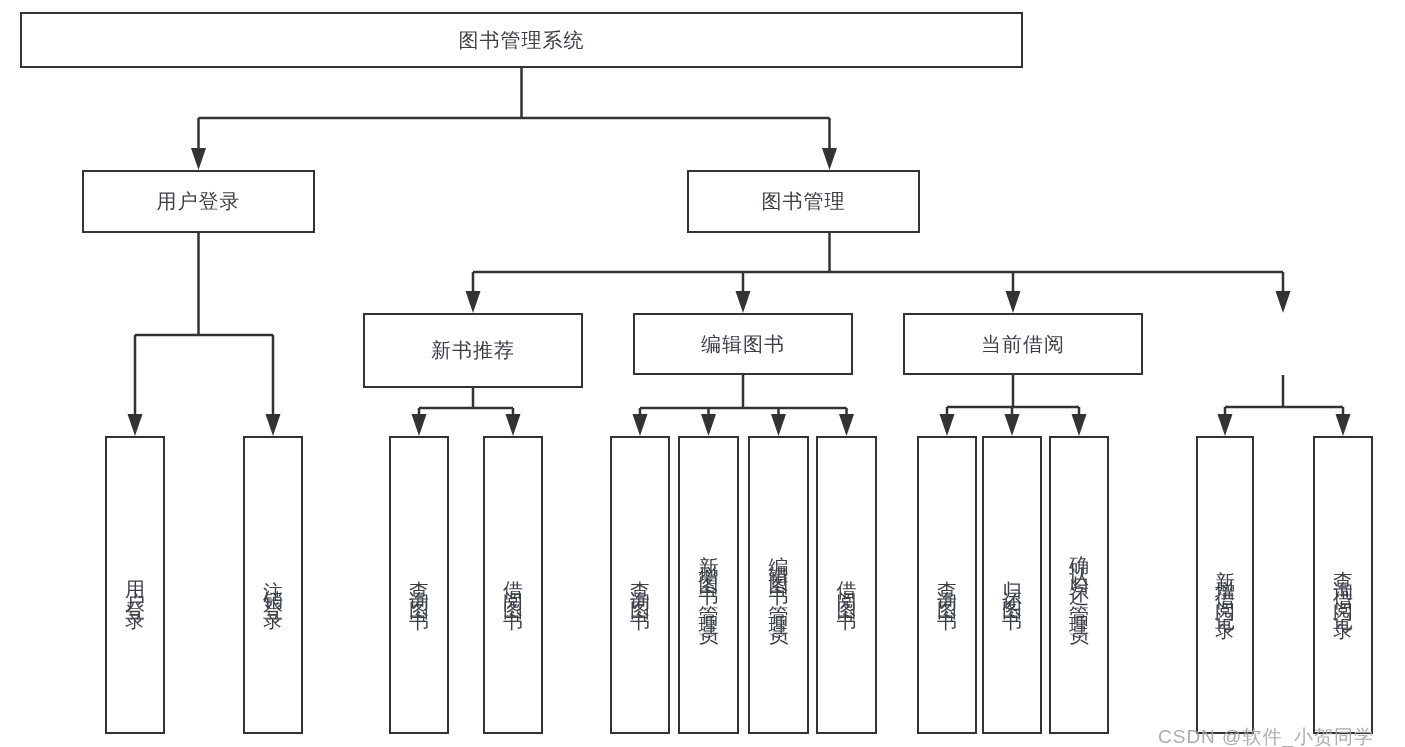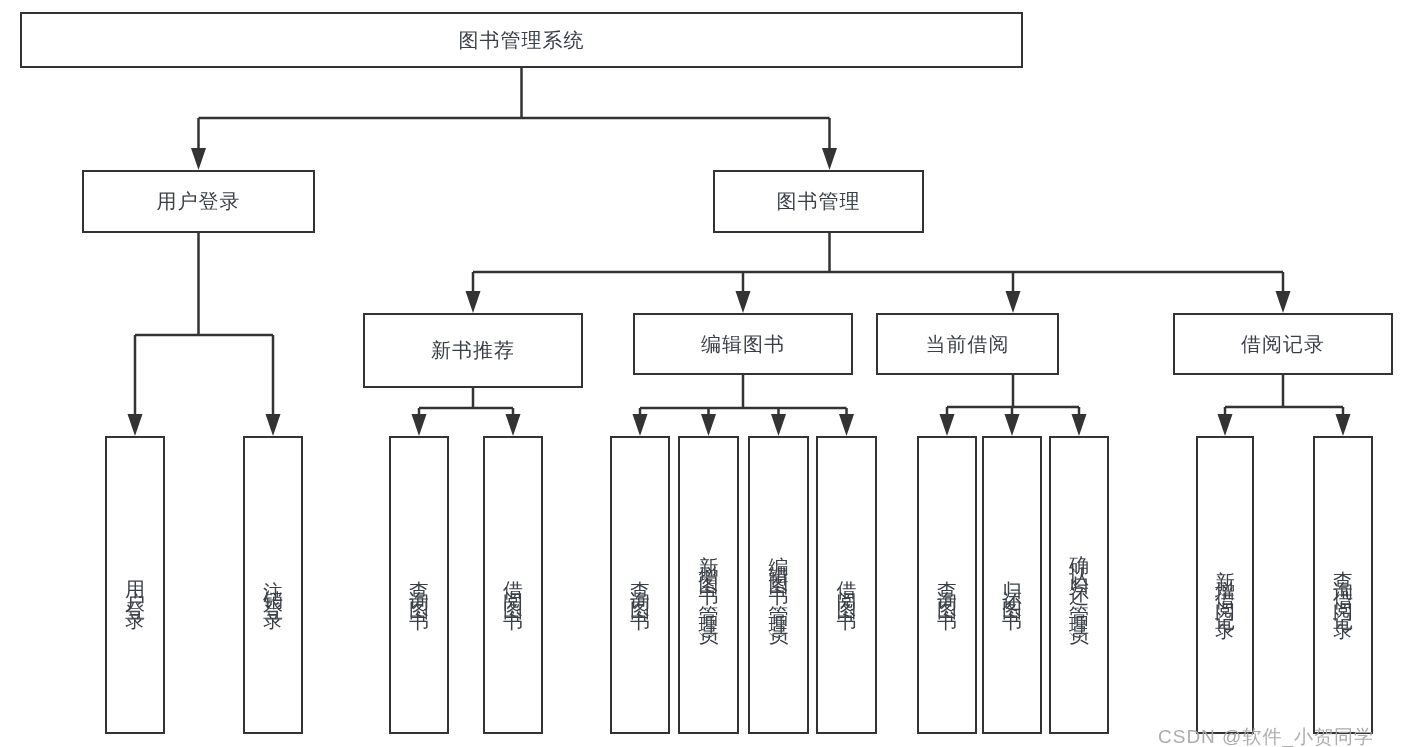--- a/index.html
+++ b/index.html
@@ -114,35 +114,32 @@
     </g>
   </svg>
 
   <div class="node" style="left:20px;top:12px;width:1003px;height:56px">
     <span>图书管理系统</span>
   </div>
 
   <div class="node" style="left:82px;top:170px;width:233px;height:63px">
     <span>用户登录</span>
   </div>
-  <div class="node" style="left:713px;top:170px;width:211px;height:63px">
+  <div class="node" style="left:687px;top:170px;width:233px;height:63px">
     <span>图书管理</span>
   </div>
 
   <div class="node" style="left:363px;top:313px;width:220px;height:75px">
     <span>新书推荐</span>
   </div>
   <div class="node" style="left:633px;top:313px;width:220px;height:62px">
     <span>编辑图书</span>
   </div>
-  <div class="node" style="left:876px;top:313px;width:183px;height:62px">
+  <div class="node" style="left:903px;top:313px;width:240px;height:62px">
     <span>当前借阅</span>
-  </div>
-  <div class="node" style="left:1173px;top:313px;width:220px;height:62px">
-    <span>借阅记录</span>
   </div>
 
   <div class="node leaf" style="left:105px;top:436px;width:60px;height:298px">
     <span>用户登录</span>
   </div>
   <div class="node leaf" style="left:243px;top:436px;width:60px;height:298px">
     <span>注销登录</span>
   </div>
 
   <div class="node leaf" style="left:389px;top:436px;width:60px;height:298px">

